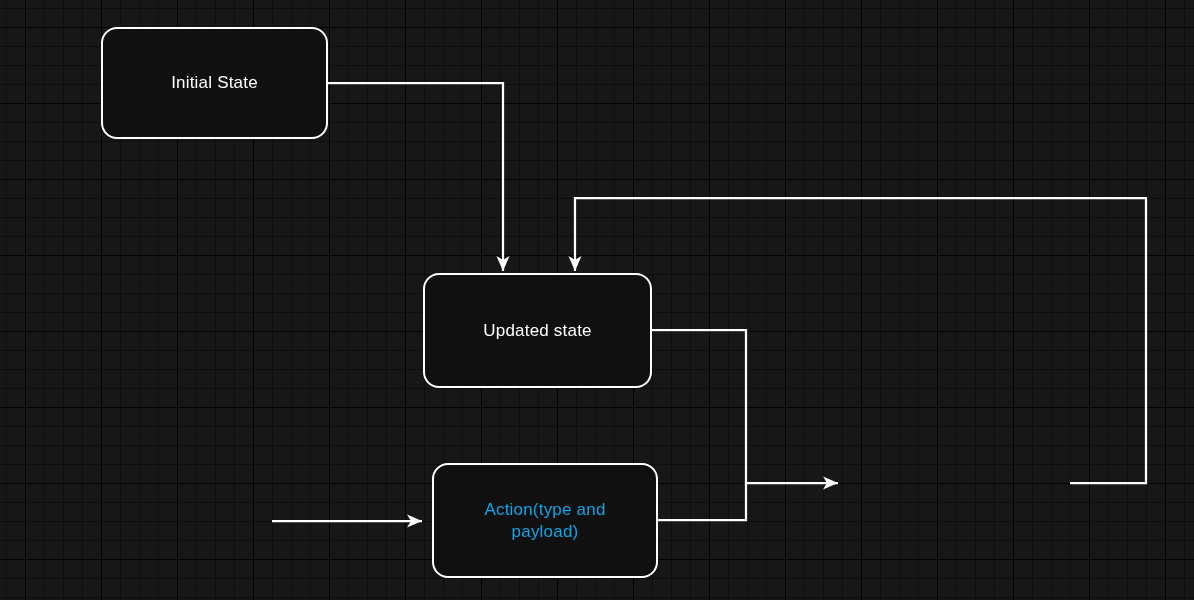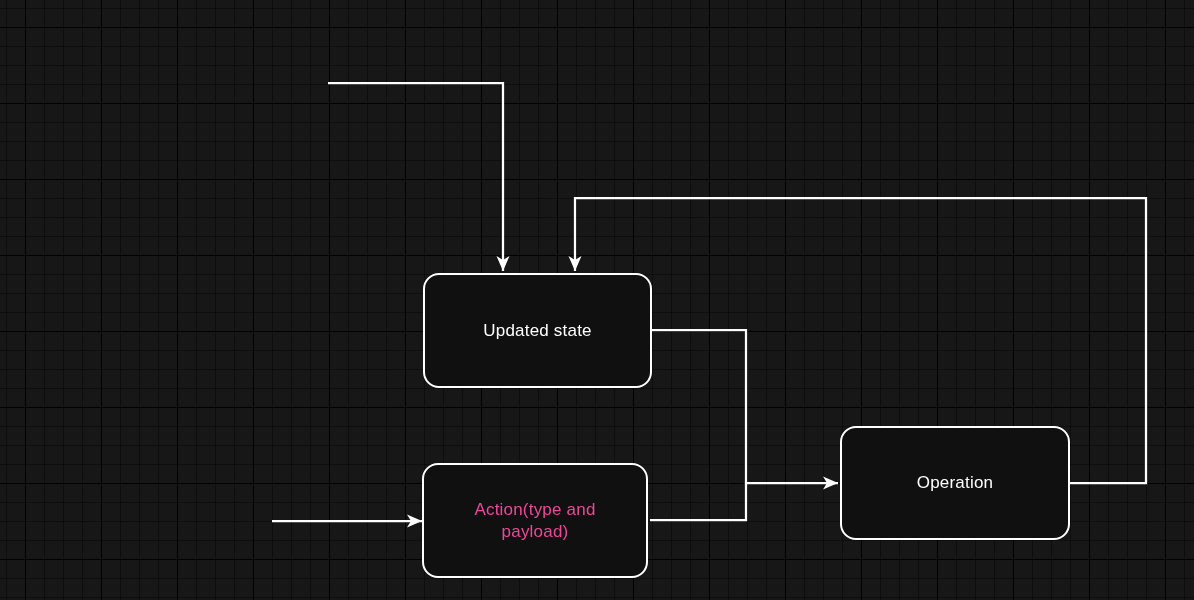--- a/index.html
+++ b/index.html
@@ -67,27 +67,27 @@
         <path id="arrowhead-path" d="M 1 1 L 16 7.5 L 1 14 L 5 7.5 Z" fill="#ffffff"></path>
       </marker>
     </defs>
     <polyline points="328,83 503,83 503,271" stroke="#ffffff" marker-end="url(#arrowhead)"></polyline>
     <polyline points="1070,483 1146,483 1146,198 575,198 575,271" stroke="#ffffff" marker-end="url(#arrowhead)"></polyline>
     <polyline points="652,330 746,330 746,483 838,483" stroke="#ffffff" marker-end="url(#arrowhead)"></polyline>
     <polyline points="650,520 746,520 746,483" stroke="#ffffff"></polyline>
     <polyline points="272,521 422,521" stroke="#ffffff" marker-end="url(#arrowhead)"></polyline>
   </svg>
 
+  <div class="node" style="left: 101px; top: 27px; width: 227px; height: 112px; background: rgb(16, 16, 16); border-color: rgb(255, 255, 255); color: rgb(255, 255, 255);">
+    <span class="node-label">Initial State</span>
+  </div>
 
   <div class="node" style="left: 423px; top: 273px; width: 229px; height: 115px; background: rgb(16, 16, 16); border-color: rgb(255, 255, 255); color: rgb(255, 255, 255);">
     <span class="node-label">Updated state</span>
   </div>
 
 
-  <div class="node" style="left: 422px; top: 463px; width: 226px; height: 115px; background: rgb(16, 16, 16); border-color: rgb(255, 255, 255); color: #ec4899;">
+  <div class="node" style="left: 432px; top: 463px; width: 226px; height: 115px; background: rgb(16, 16, 16); border-color: rgb(255, 255, 255); color: #0ea5e9;">
     <span class="node-label">Action(type and payload)</span>
   </div>
 
-  <div class="node" style="left: 840px; top: 426px; width: 230px; height: 114px; background: rgb(16, 16, 16); border-color: rgb(255, 255, 255); color: rgb(255, 255, 255);">
-    <span class="node-label">Operation</span>
-  </div>
 
 </div>
 
 </body></html>

